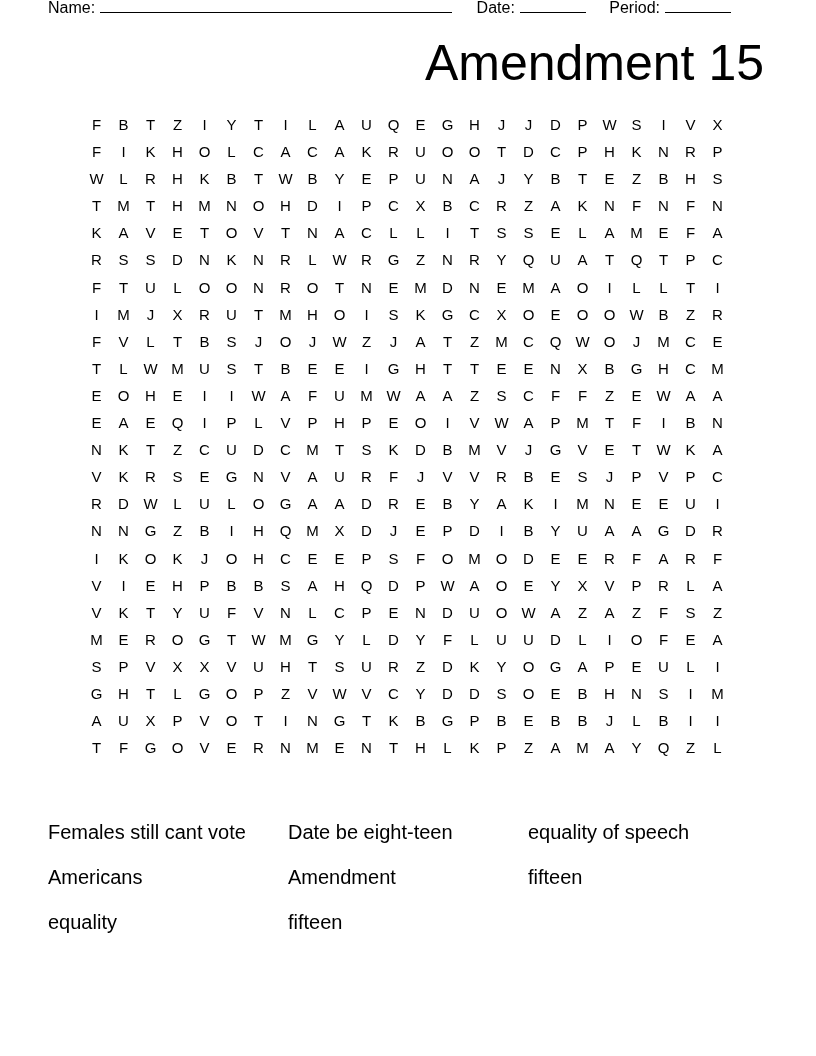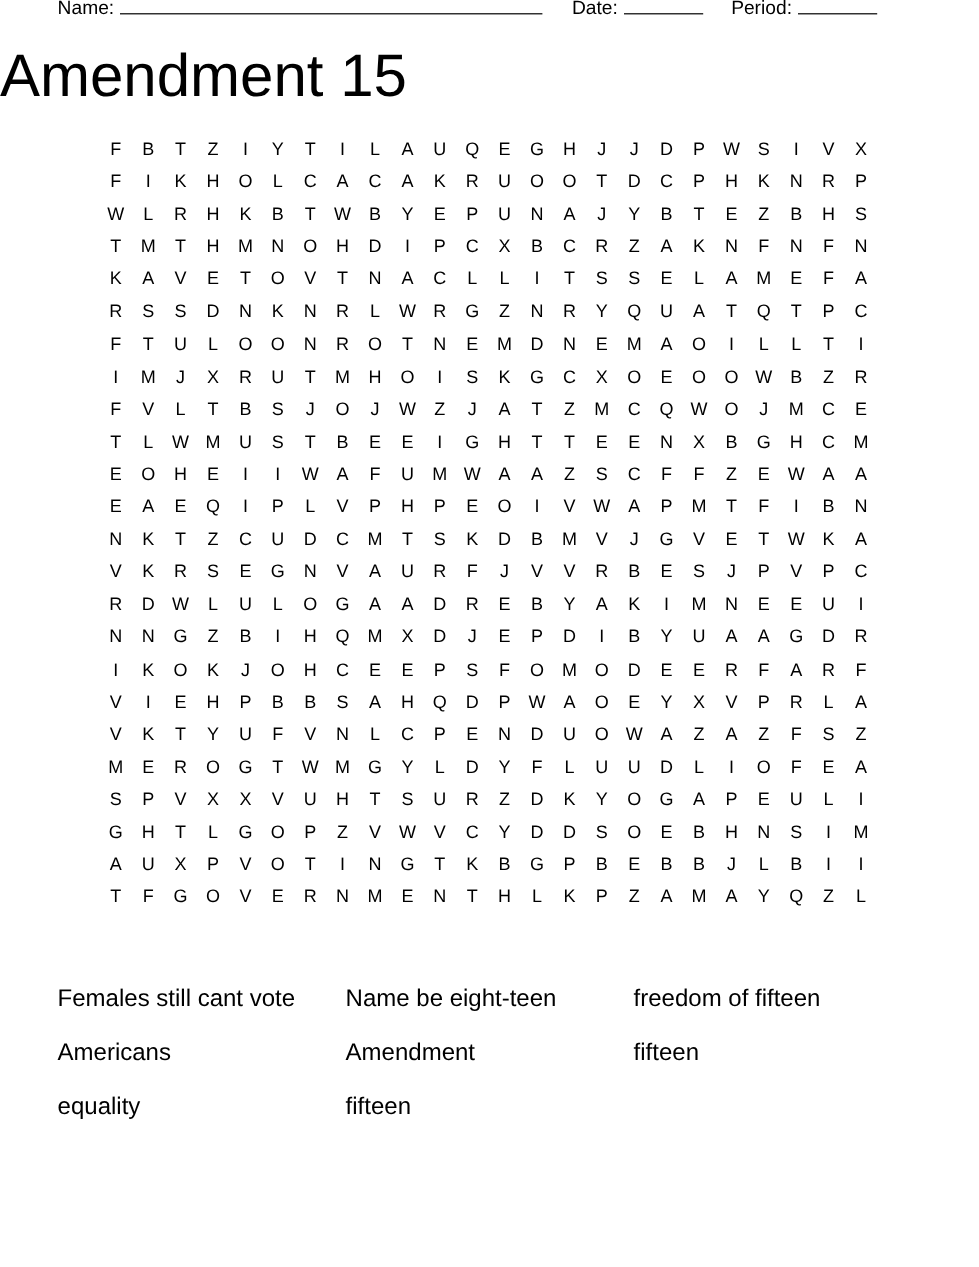--- a/index.html
+++ b/index.html
@@ -34,21 +34,21 @@
     .date-label { margin-left: 20px; }
     .date-blank { width: 66px; margin-left: 5px; }
     .period-label { margin-left: 19px; }
     .period-blank { width: 66px; margin-left: 5px; }
 
     .title {
       position: absolute;
       top: 30px;
       left: 0;
       width: 764px;
-      text-align: left;
+      text-align: right;
       font-size: 50px;
       line-height: 66px;
     }
 
     .grid {
       position: absolute;
       top: 111px;
       left: 83px;
       display: grid;
       grid-template-columns: repeat(24, 27px);
@@ -656,20 +656,20 @@
     <div class="cell">M</div>
     <div class="cell">A</div>
     <div class="cell">Y</div>
     <div class="cell">Q</div>
     <div class="cell">Z</div>
     <div class="cell">L</div>
   </div>
 
 <div class="word-list" id="word-list">
     <div class="word">Females still cant vote</div>
-    <div class="word">Name be eight-teen</div>
-    <div class="word">freedom of fifteen</div>
+    <div class="word">Date be eight-teen</div>
+    <div class="word">equality of speech</div>
     <div class="word">Americans</div>
     <div class="word">Amendment</div>
     <div class="word">fifteen</div>
     <div class="word">equality</div>
     <div class="word">fifteen</div>
   </div>
 
 </body></html>

